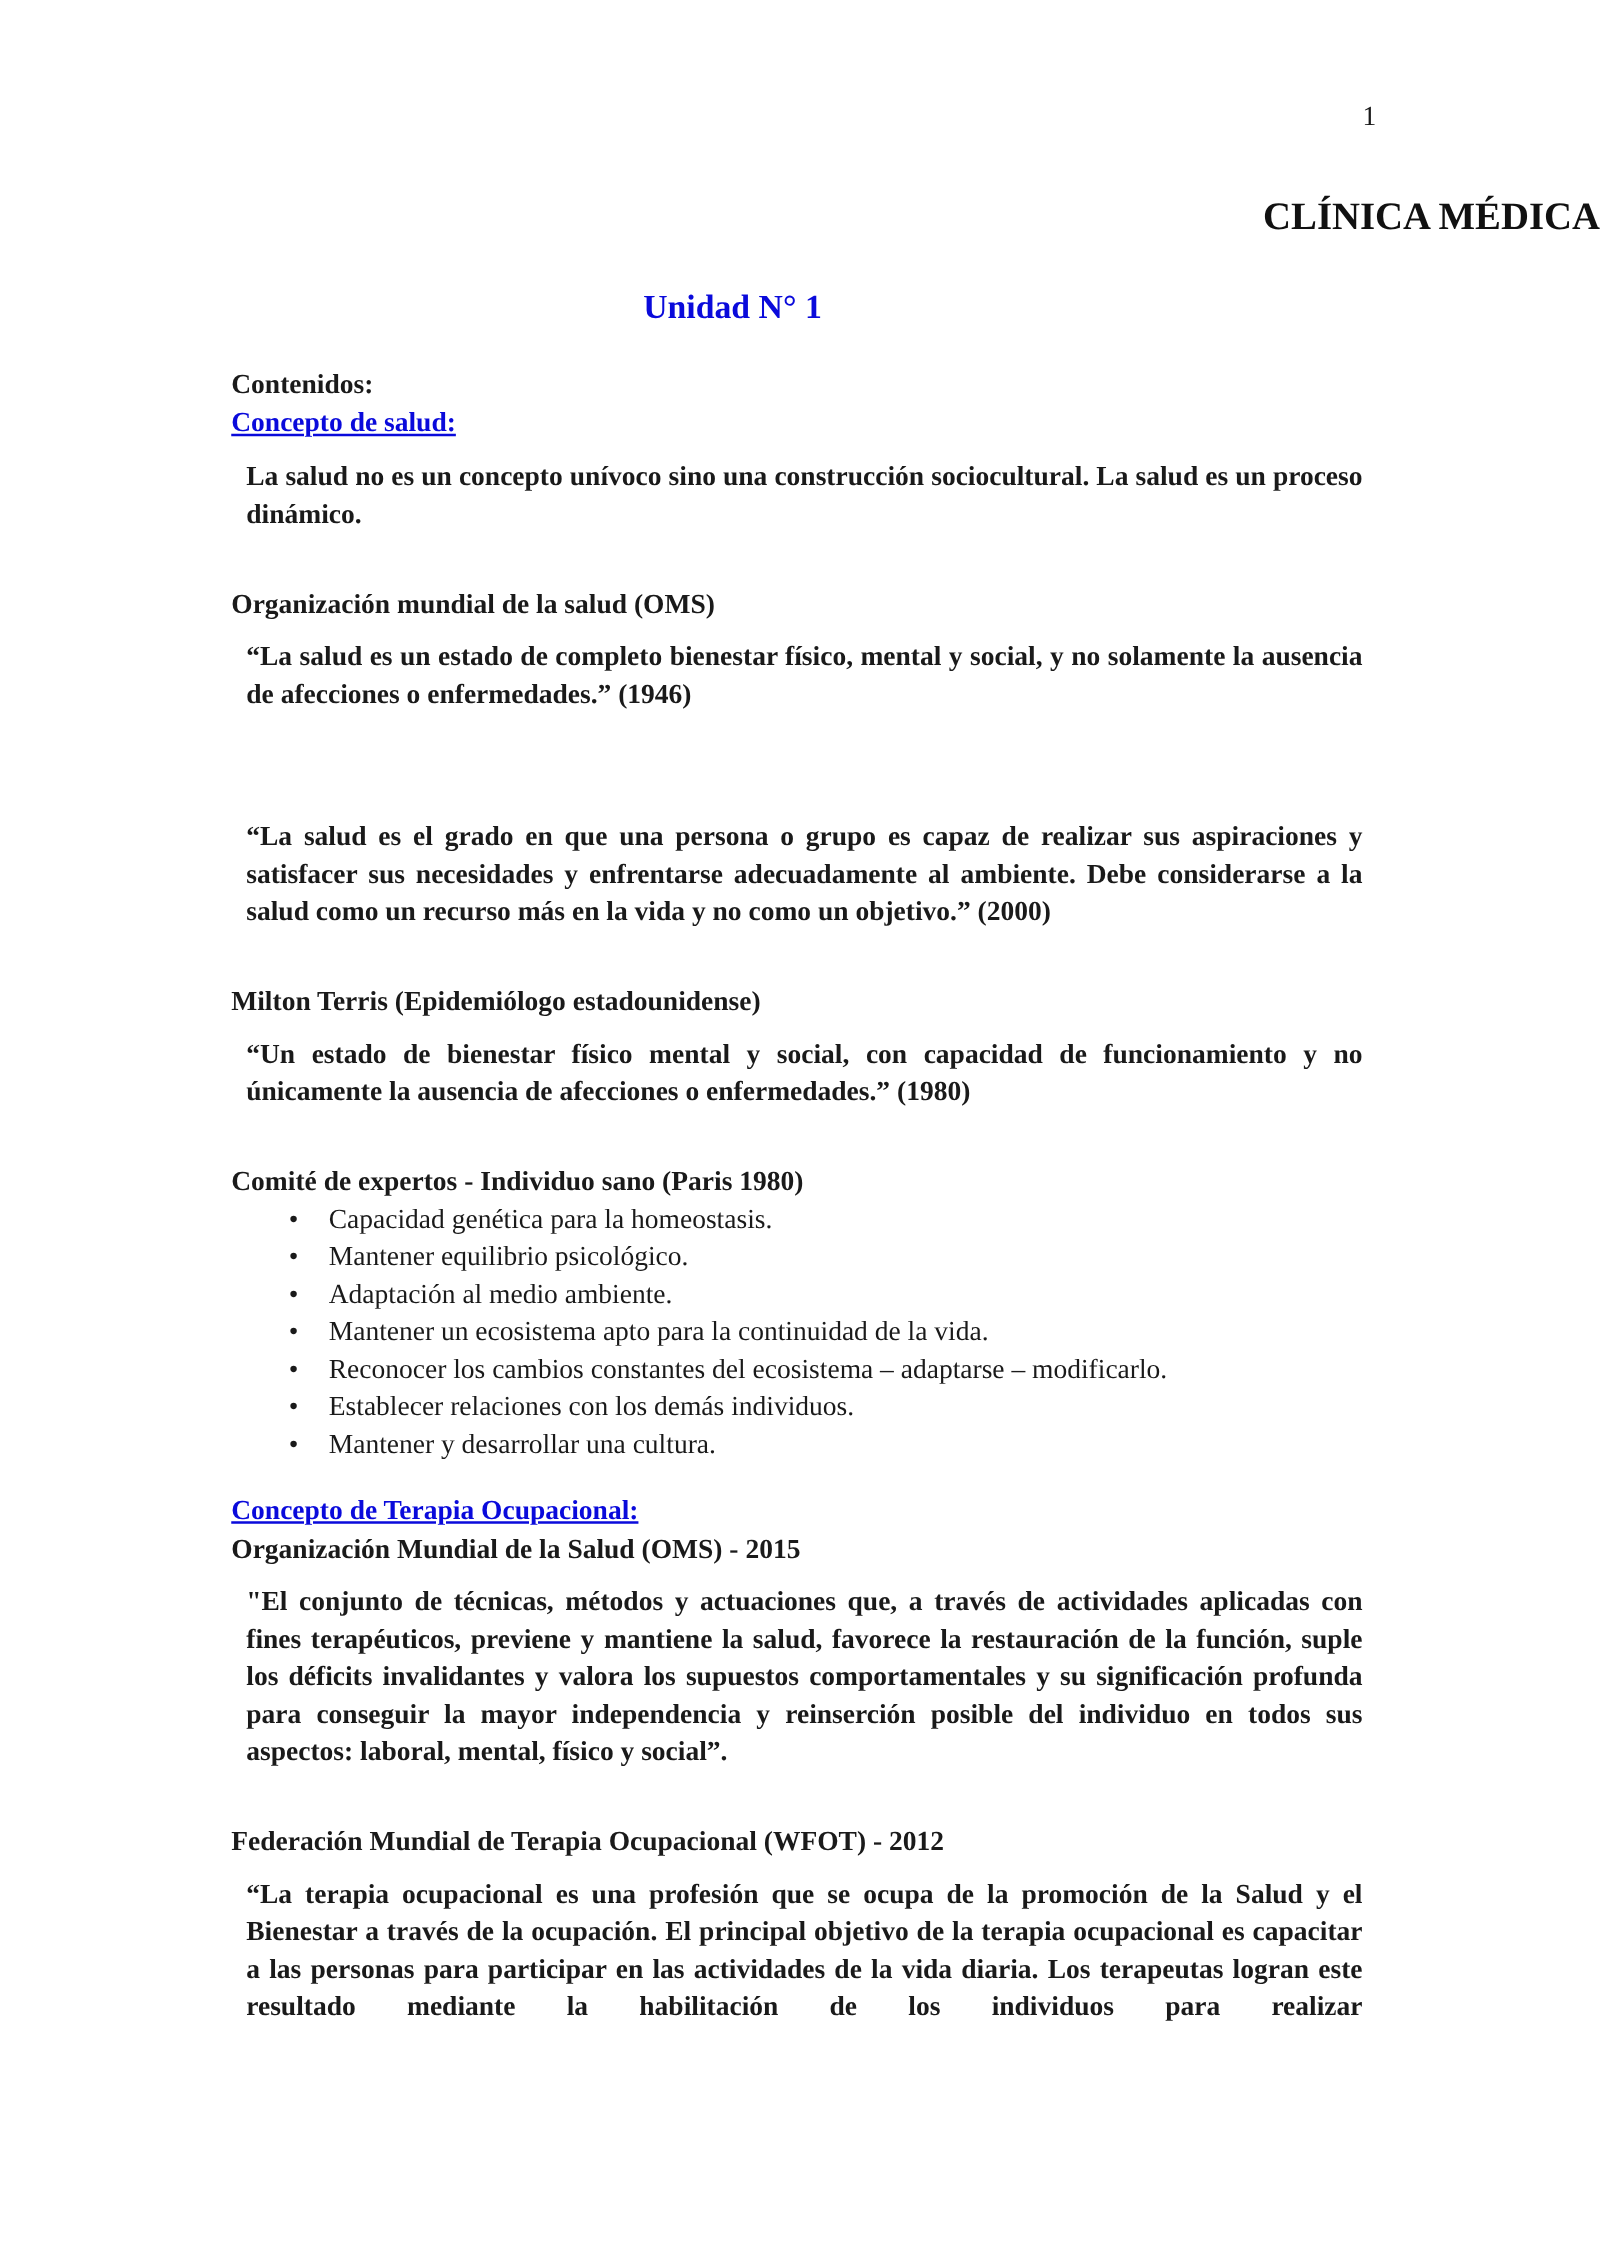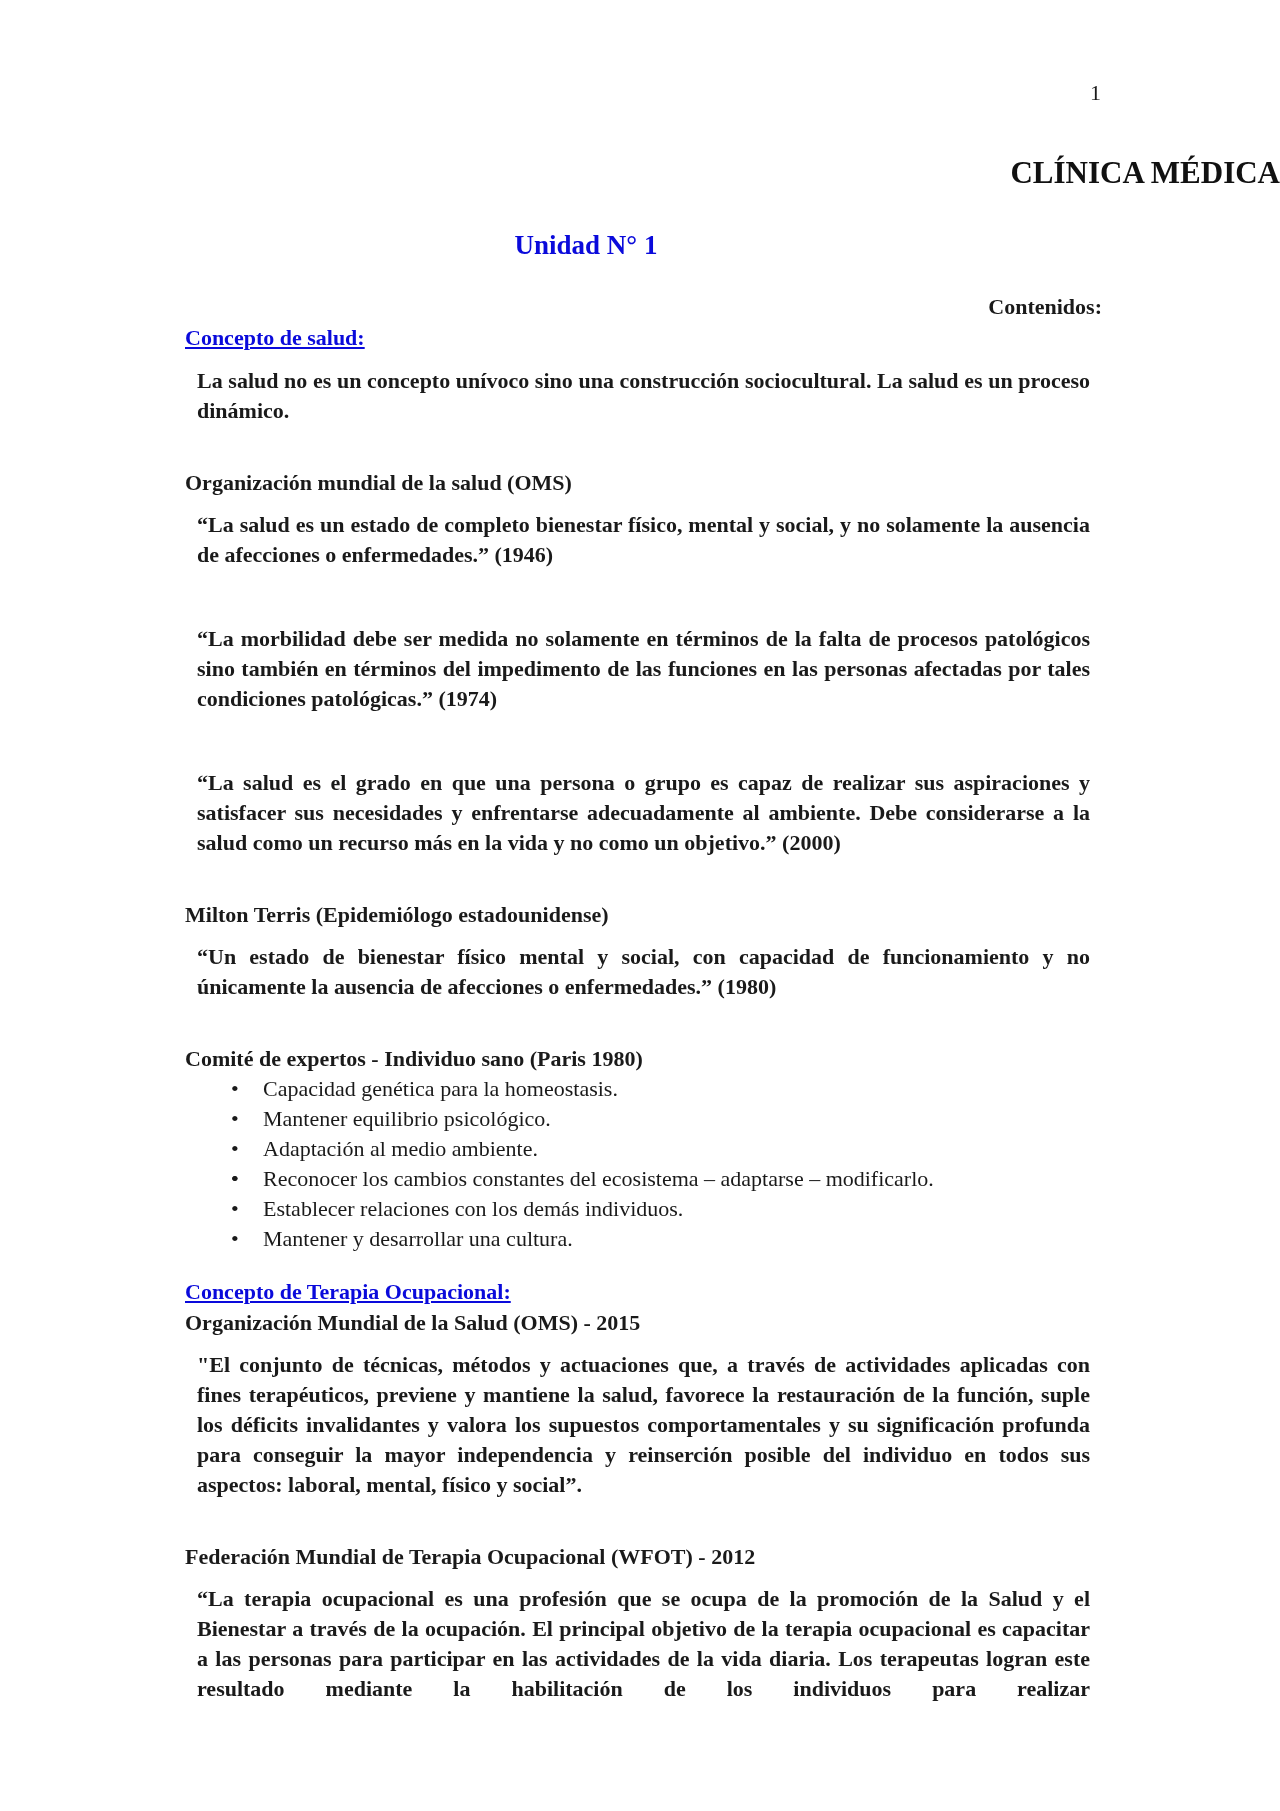--- a/index.html
+++ b/index.html
@@ -49,21 +49,20 @@
       top: 292px;
       width: 917px;
       font-size: 22px;
       line-height: 30px;
     }
     .contents-label {
       font-weight: bold;
       font-size: 22px;
       margin: 0;
       line-height: 30px;
-      text-align: right;
     }
     .section-heading {
       font-size: 22px;
       font-weight: bold;
       color: #0a0adb;
       text-decoration: underline;
       margin: 0;
       line-height: 32px;
     }
     .sub-heading {
@@ -111,36 +110,35 @@
   <div class="contents-label">Contenidos:</div>
 
   <div class="section-heading">Concepto de salud:</div>
   <p>La salud no es un concepto unívoco sino una construcción sociocultural. La salud es un proceso dinámico.</p>
 
   <div class="gap"></div>
   <div class="sub-heading">Organización mundial de la salud (OMS)</div>
   <p>“La salud es un estado de completo bienestar físico, mental y social, y no solamente la ausencia de afecciones o enfermedades.” (1946)</p>
 
   <div class="gap"></div>
-  <p>“La morbilidad debe ser medida no solamente en términos de la falta de procesos patológicos sino también en términos del impedimento de las funciones en las personas afectadas por tales condiciones patológicas.” (1974)</p>
 
   <div class="gap"></div>
   <p>“La salud es el grado en que una persona o grupo es capaz de realizar sus aspiraciones y satisfacer sus necesidades y enfrentarse adecuadamente al ambiente. Debe considerarse a la salud como un recurso más en la vida y no como un objetivo.” (2000)</p>
 
   <div class="gap"></div>
   <div class="sub-heading">Milton Terris (Epidemiólogo estadounidense)</div>
   <p>“Un estado de bienestar físico mental y social, con capacidad de funcionamiento y no únicamente la ausencia de afecciones o enfermedades.” (1980)</p>
 
   <div class="gap"></div>
   <div class="sub-heading">Comité de expertos - Individuo sano (Paris 1980)</div>
   <ul class="bullets">
     <li><span class="bullet">•</span><span>Capacidad genética para la homeostasis.</span></li>
     <li><span class="bullet">•</span><span>Mantener equilibrio psicológico.</span></li>
     <li><span class="bullet">•</span><span>Adaptación al medio ambiente.</span></li>
-    <li><span class="bullet">•</span></li>
+    <li><span class="bullet">•</span><span>Mantener un ecosistema apto para la continuidad de la vida.</span></li>
     <li><span class="bullet">•</span><span>Reconocer los cambios constantes del ecosistema – adaptarse – modificarlo.</span></li>
     <li><span class="bullet">•</span><span>Establecer relaciones con los demás individuos.</span></li>
     <li><span class="bullet">•</span><span>Mantener y desarrollar una cultura.</span></li>
   </ul>
 
   <div class="gap-s"></div>
   <div class="section-heading">Concepto de Terapia Ocupacional:</div>
   <div class="sub-heading">Organización Mundial de la Salud (OMS) - 2015</div>
   <p>"El conjunto de técnicas, métodos y actuaciones que, a través de actividades aplicadas con fines terapéuticos, previene y mantiene la salud, favorece la restauración de la función, suple los déficits invalidantes y valora los supuestos comportamentales y su significación profunda para conseguir la mayor independencia y reinserción posible del individuo en todos sus aspectos: laboral, mental, físico y social”.</p>
 

